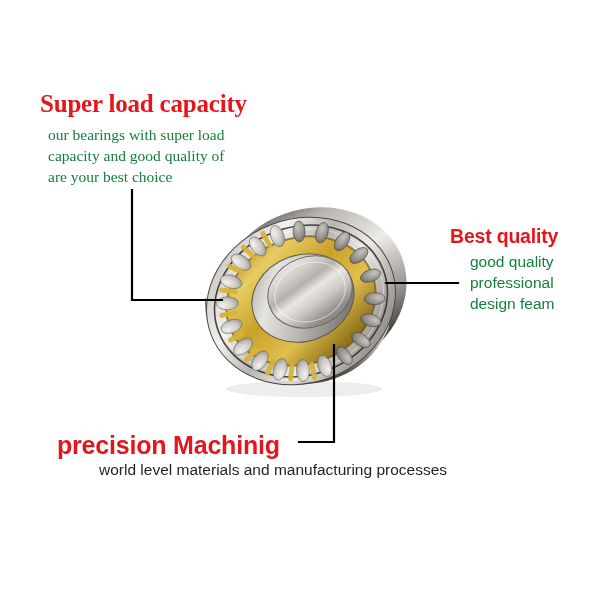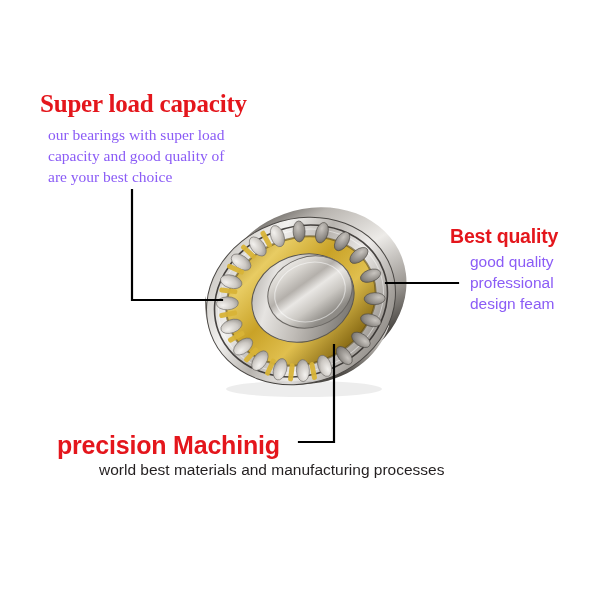--- a/index.html
+++ b/index.html
@@ -21,21 +21,21 @@
   
   .callout { position: absolute; }
 
   .headline {
     font-weight: bold;
     color: #e4161c;
     white-space: nowrap;
     letter-spacing: -0.2px;
   }
   .body-text {
-    color: #8b5cf6;
+    color: #15803d;
     font-size: 15.5px;
     line-height: 21px;
     white-space: pre-line;
   }
 
   
   #callout-load      { left: 40px;  top: 90px; font-family: Liberation Serif, serif;  }
   #callout-load .headline { font-size: 25px; }
   #callout-load .body-text { margin-top: 6px; margin-left: 8px; }
 
@@ -234,15 +234,15 @@
   <div class="callout" id="callout-quality">
     <div class="headline">Best quality</div>
     <div class="body-text">good quality
 professional
 design feam</div>
   </div>
 
   <div class="callout" id="callout-precision">
     <div class="headline">precision Machinig</div>
   </div>
-  <div class="callout" id="callout-bottom-desc">world best materials and manufacturing processes</div>
+  <div class="callout" id="callout-bottom-desc">world level materials and manufacturing processes</div>
 
 </div>
 
 </body></html>

